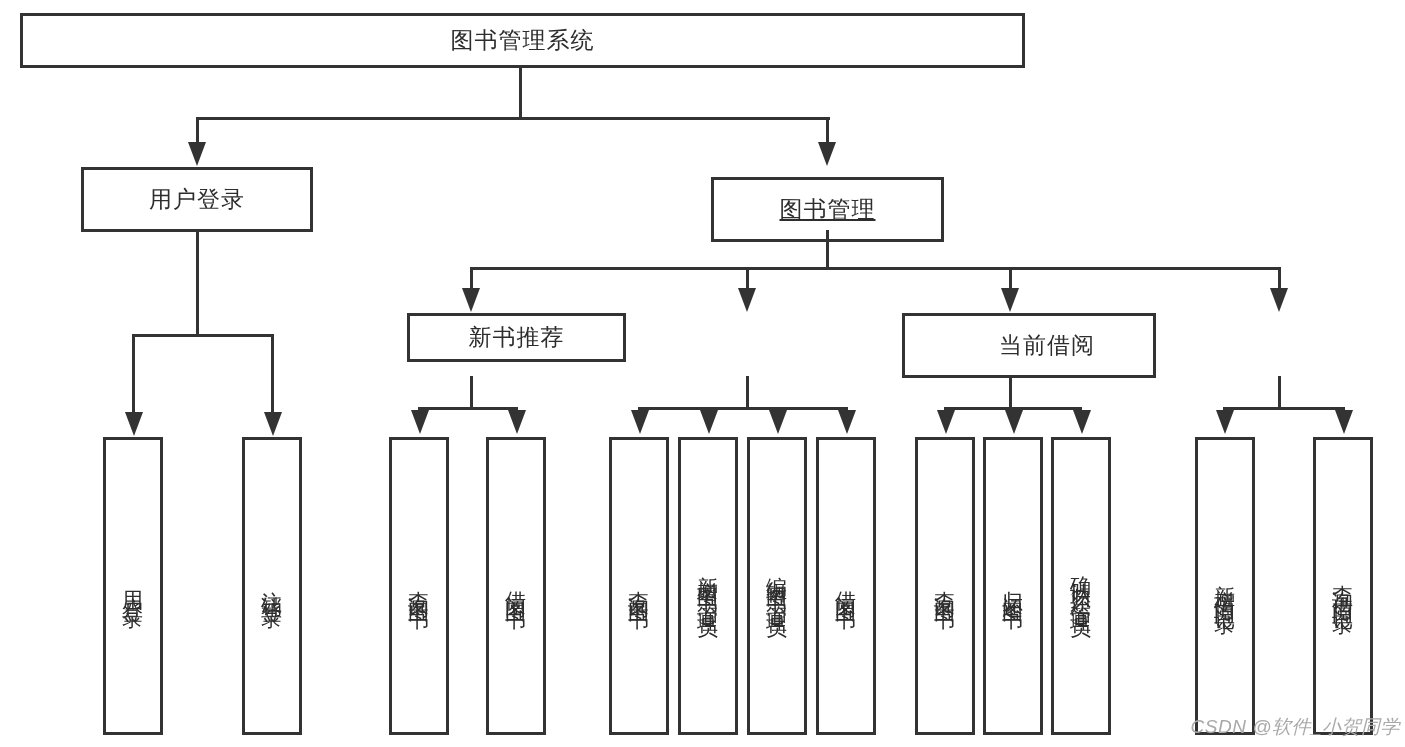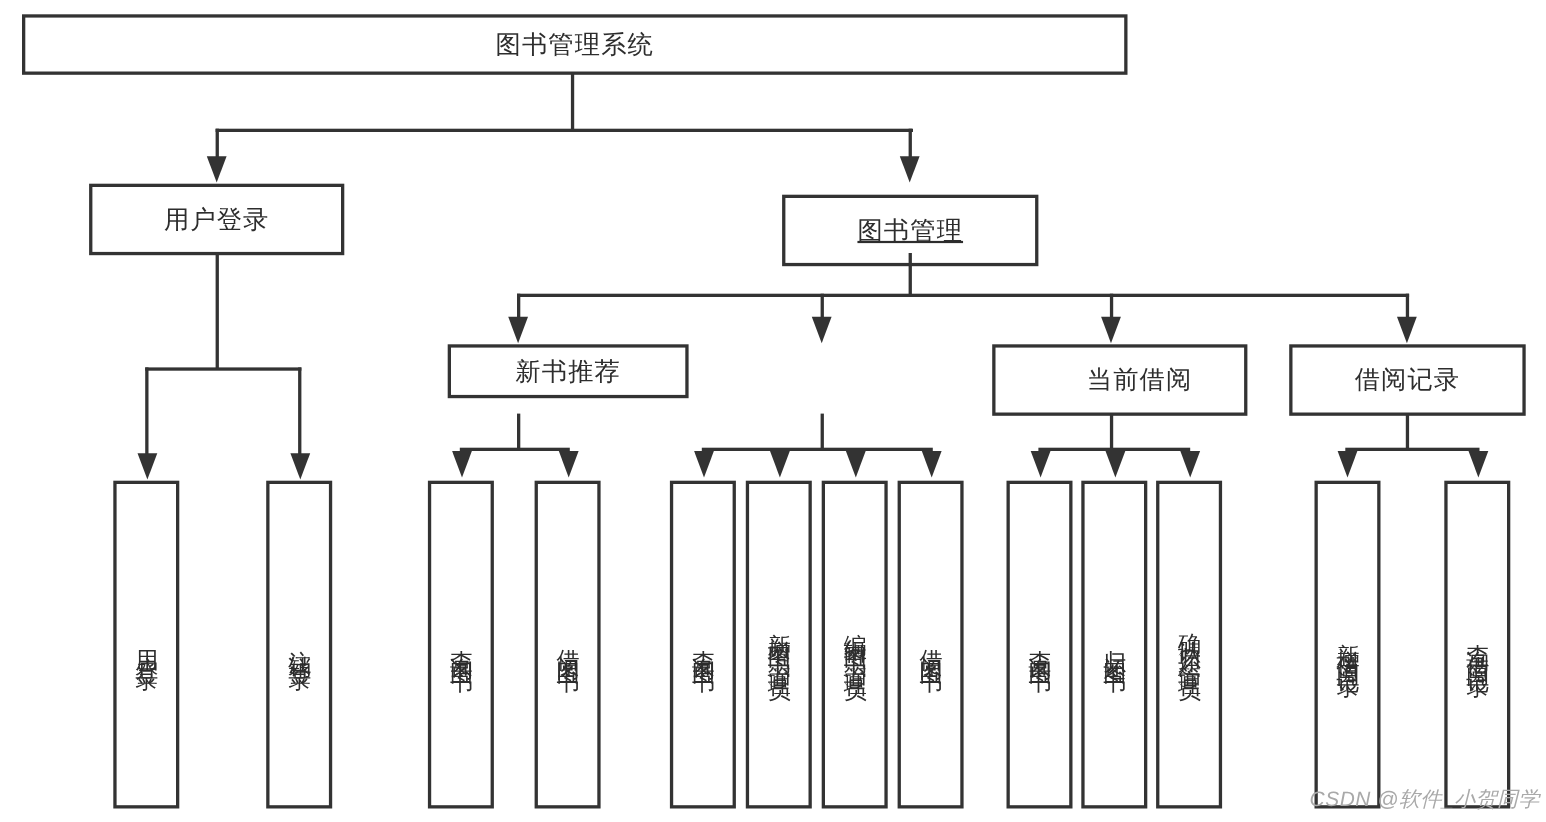--- a/index.html
+++ b/index.html
@@ -105,25 +105,22 @@
   <div class="v" style="left:1009px;top:267px;height:26px;"></div>
   <div class="v" style="left:1278px;top:267px;height:26px;"></div>
   <div class="arr" style="left:462px;top:288px;"></div>
   <div class="arr" style="left:738px;top:288px;"></div>
   <div class="arr" style="left:1001px;top:288px;"></div>
   <div class="arr" style="left:1270px;top:288px;"></div>
 
   <div class="box" style="left:380px;top:313px;width:219px;height:49px;margin-left:27px;">
     <span>新书推荐</span>
   </div>
-  <div class="box" style="left:902px;top:313px;width:232px;height:65px;padding-left:36px;">
+  <div class="box" style="left:902px;top:313px;width:254px;height:65px;padding-left:36px;">
     <span>当前借阅</span>
-  </div>
-  <div class="box" style="left:1172px;top:313px;width:215px;height:65px;">
-    <span>借阅记录</span>
   </div>
 
   <div class="v" style="left:470px;top:376px;height:34px;"></div>
   <div class="h" style="left:418px;top:407px;width:100px;"></div>
   <div class="arr" style="left:411px;top:410px;"></div>
   <div class="arr" style="left:508px;top:410px;"></div>
 
   <div class="v" style="left:746px;top:376px;height:34px;"></div>
   <div class="h" style="left:638px;top:407px;width:210px;"></div>
   <div class="arr" style="left:631px;top:410px;"></div>

